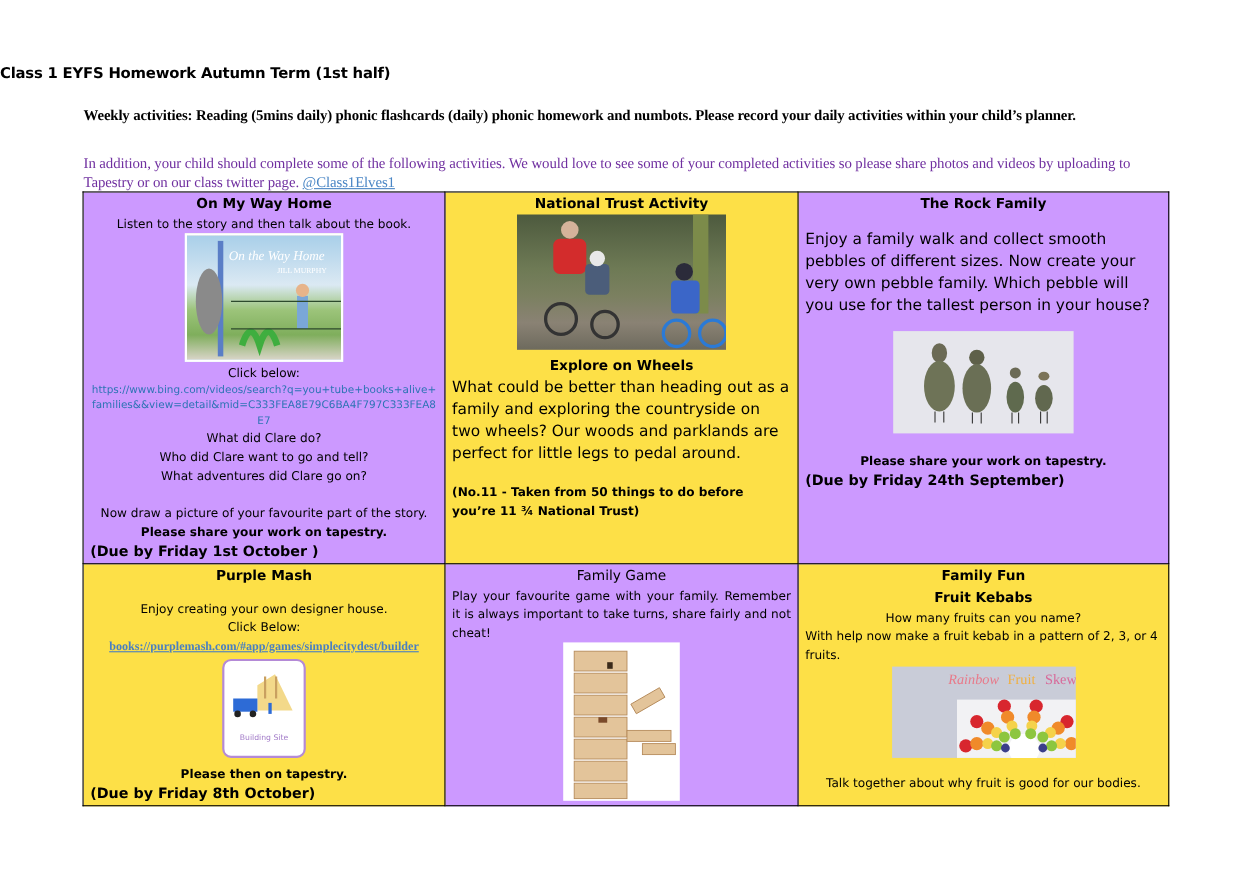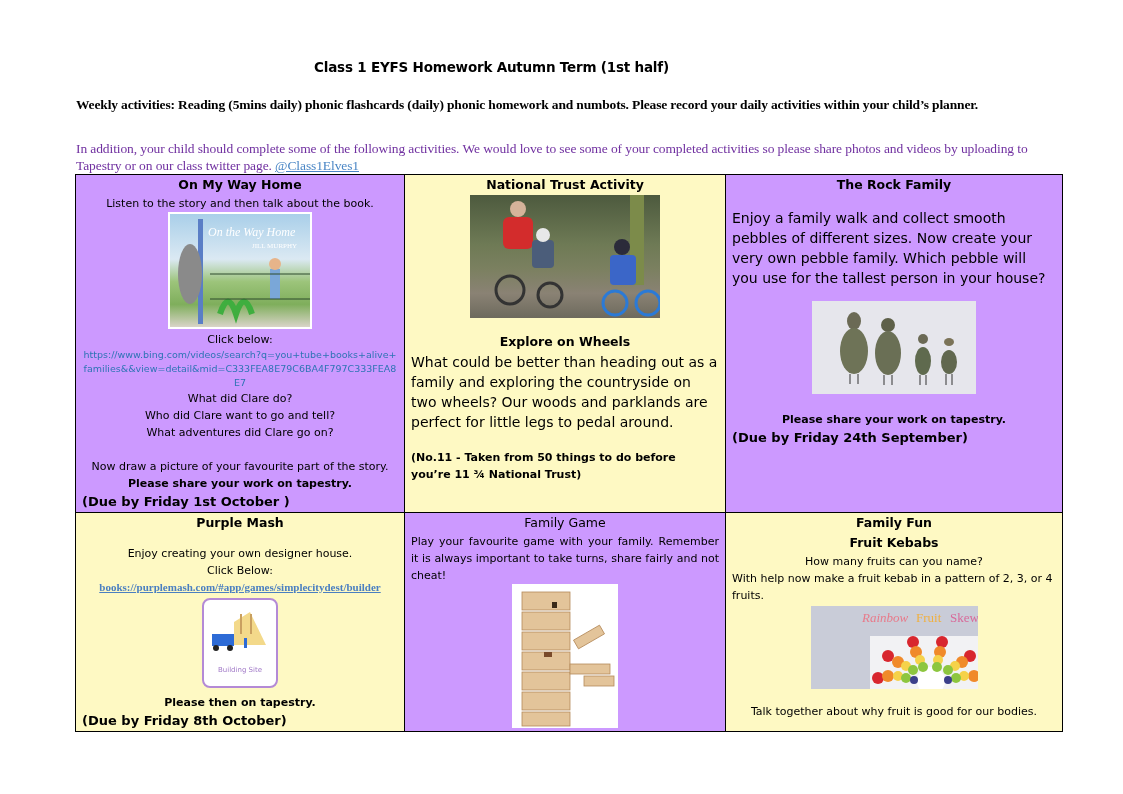--- a/index.html
+++ b/index.html
@@ -1,24 +1,24 @@
 <!DOCTYPE html>
 <html><head>
 <meta charset="utf-8">
 <style>
   html, body { margin:0; padding:0; background:#ffffff; }
   body { width:1123px; height:794px; position:relative; overflow:hidden; font-family:"Liberation Sans", sans-serif; color:#000; }
-  .title { position:absolute; top:59px; left:0; width:983px; text-align:center; font-family:"DejaVu Sans", sans-serif; font-size:13.5px; font-weight:bold; letter-spacing:-0.2px; }
+  .title { position:absolute; top:59px; left:0; width:983px; font-family:"DejaVu Sans", sans-serif; font-size:13.5px; font-weight:bold; letter-spacing:-0.2px; }
   .weekly { position:absolute; top:97px; left:76px; width:1000px; font-family:"Liberation Serif", serif; font-size:13.5px; font-weight:bold; white-space:nowrap; letter-spacing:-0.15px; }
   .intro { position:absolute; top:140px; left:76px; width:990px; font-family:"Liberation Serif", serif; font-size:13.5px; color:#7030a0; line-height:17px; letter-spacing:-0.1px; }
   .intro a { color:#4a86c5; text-decoration:underline; }
   table.grid { position:absolute; top:174px; left:75px; border-collapse:collapse; table-layout:fixed; }
   table.grid td { border:1.5px solid #000; vertical-align:top; padding:0 6px; font-family:"DejaVu Sans", sans-serif; font-size:11px; line-height:17px; }
   .purple { background:#cc99ff; }
-  .white { background:#fef9c3; }
+  .white { background:#fde047; }
   .c { text-align:center; }
   .h { font-weight:bold; font-size:12.5px; text-align:center; line-height:20px; }
   .hn { font-size:12.5px; text-align:center; line-height:20px; }
   .big { font-size:14px; line-height:20px; }
   .bold { font-weight:bold; }
   .due { font-weight:bold; font-size:13px; text-align:left; line-height:20px; }
   .link-blue { color:#2e74b5; font-size:9.5px; line-height:14px; word-break:break-all; }
   .link-serif { font-family:"Liberation Serif", serif; font-weight:bold; color:#4a7fc1; text-decoration:underline; font-size:11px; }
   .img { margin:0 auto; display:block; position:relative; overflow:hidden; }
   .just { text-align:justify; }
@@ -78,21 +78,21 @@
           <circle cx="40" cy="95" r="14" stroke="#333" stroke-width="3" fill="none"></circle>
           <circle cx="80" cy="100" r="12" stroke="#333" stroke-width="3" fill="none"></circle>
           <rect x="62" y="45" width="22" height="28" rx="4" fill="#4b5d7a"></rect>
           <circle cx="73" cy="40" r="7" fill="#e8e8e8"></circle>
           <rect x="140" y="60" width="26" height="30" rx="4" fill="#3b66c8"></rect>
           <circle cx="152" cy="52" r="8" fill="#2b2b3a"></circle>
           <circle cx="145" cy="108" r="12" stroke="#2b7ad6" stroke-width="3" fill="none"></circle>
           <circle cx="178" cy="108" r="12" stroke="#2b7ad6" stroke-width="3" fill="none"></circle>
         </svg>
       </div>
-      <div class="h" style="margin-top:14px">Explore on Wheels</div>
+      <div class="h" style="margin-top:4px">Explore on Wheels</div>
       <div class="big">What could be better than heading out as a family and exploring the countryside on two wheels? Our woods and parklands are perfect for little legs to pedal around.</div>
       <div style="height:17px"></div>
       <div class="bold">(No.11  - Taken from 50 things to do before you’re 11 ¾ National Trust)</div>
     </td>
 
     <td class="purple">
       <div class="h">The Rock Family</div>
       <div style="height:13px"></div>
       <div class="big">Enjoy a family walk and collect smooth pebbles of different sizes. Now create your very own pebble family. Which pebble will you use for the tallest person in your house?</div>
       <div style="height:13px"></div>

